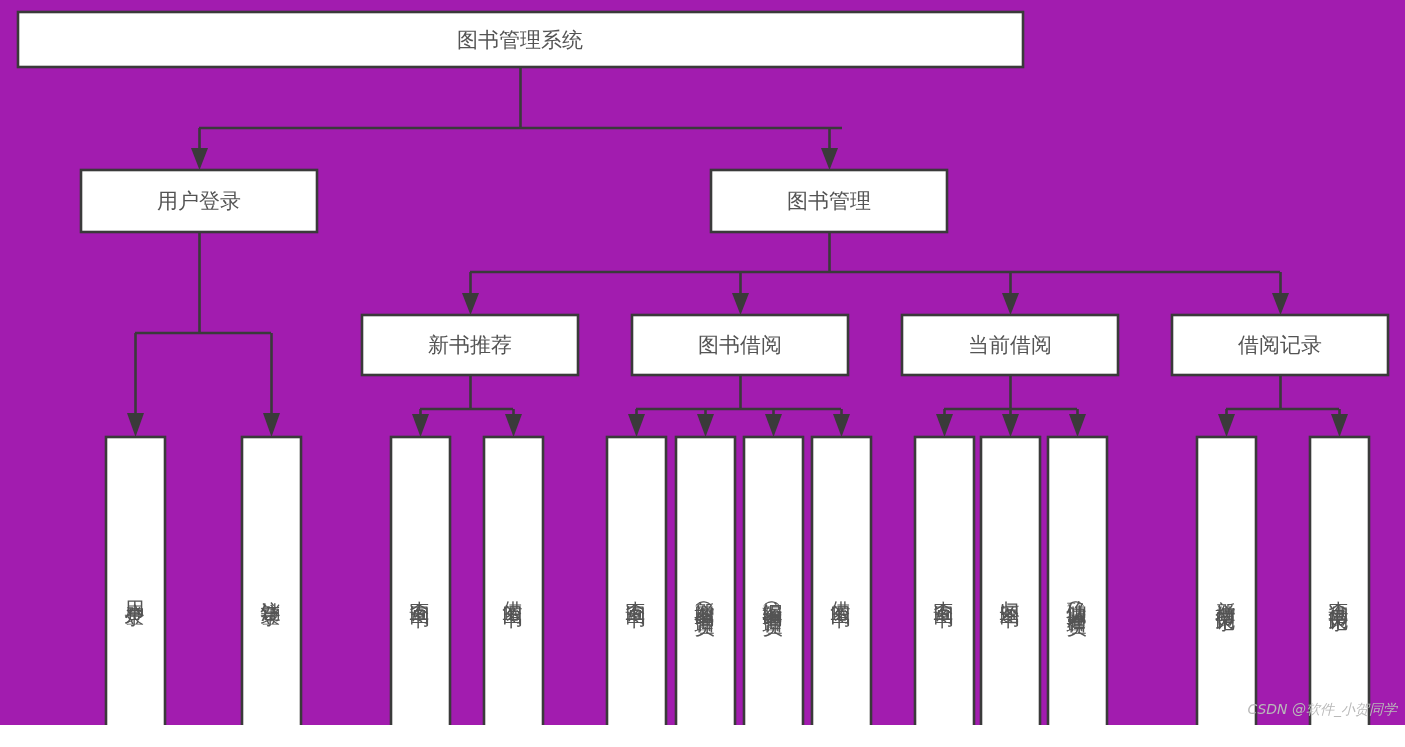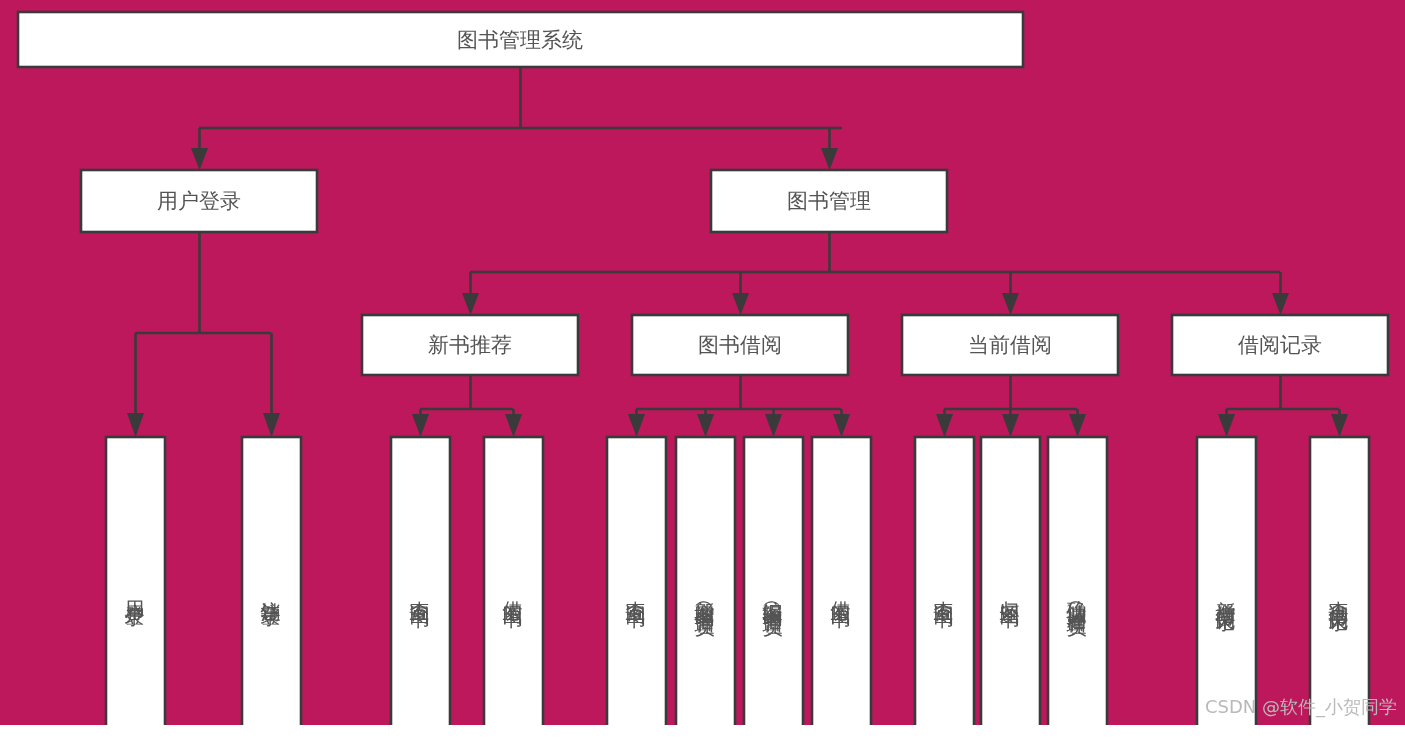--- a/index.html
+++ b/index.html
@@ -7,21 +7,21 @@
     padding: 0;
     background: #ffffff;
   }
   body {
     font-family: "DejaVu Sans", "Liberation Sans", sans-serif;
   }
   #diagram-root {
     position: relative;
     width: 1405px;
     height: 725px;
-    background: #be185d;
+    background: #a21caf;
     overflow: hidden;
   }
   svg.flow {
     position: absolute;
     left: 0;
     top: 0;
     width: 1405px;
     height: 747px;
   }
   .node-box {
@@ -51,24 +51,25 @@
     writing-mode: vertical-rl;
     text-anchor: start;
     dominant-baseline: central;
     letter-spacing: 2.5px;
   }
   .watermark {
     position: absolute;
     right: 8px;
     bottom: 6px;
     font-family: "DejaVu Sans", "Liberation Sans", sans-serif;
-    font-size: 18px;
+    font-size: 14px;
     color: #b9b9b9;
     white-space: nowrap;
     pointer-events: none;
+    font-style: italic;
   }
 </style>
 </head>
 <body>
 
 <div id="diagram-root">
 
   <svg class="flow" viewBox="0 0 1405 747">
 
     <g>

